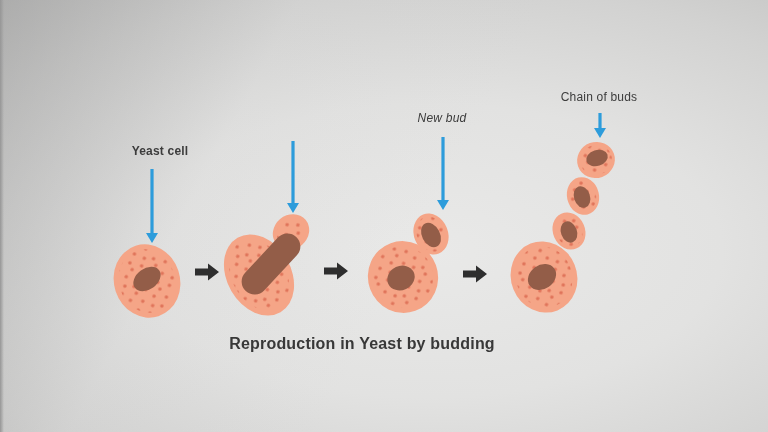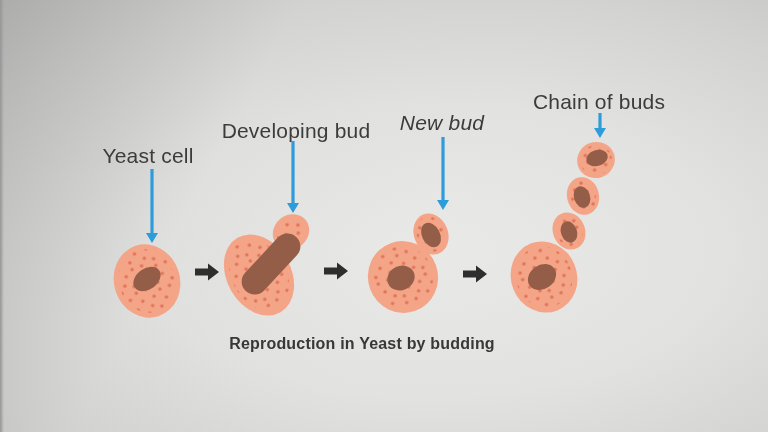--- a/index.html
+++ b/index.html
@@ -17,21 +17,21 @@
     overflow: hidden;
   }
   .edge-shade {
     position: absolute; left: 0; top: 0; width: 4px; height: 432px;
     background: linear-gradient(to right, #969696, rgba(150,150,150,0));
   }
   .diagram-svg { position: absolute; left: 0; top: 0; }
   .label {
     position: absolute;
     transform: translateX(-50%);
-    font-size: 21px;
+    font-size: 12px;
     color: #3c3c3c;
     white-space: nowrap;
     letter-spacing: 0.2px;
   }
   .title {
     position: absolute;
     transform: translateX(-50%);
     font-size: 16px;
     font-weight: bold;
     color: #383838;
@@ -114,19 +114,18 @@
     <g>
       <line x1="443" y1="137" x2="443" y2="201" stroke-width="3.2" stroke="#2d9cdb"></line>
       <polygon points="437,200 449,200 443,210" fill="#2d9cdb"></polygon>
     </g>
     <g>
       <line x1="600" y1="113" x2="600" y2="129" stroke-width="3.2" stroke="#2d9cdb"></line>
       <polygon points="594,128 606,128 600,138" fill="#2d9cdb"></polygon>
     </g>
   </svg>
 
-  <div class="label" style="left:148px; top:144px;">Yeast cell</div>
-  <div class="label" style="left:296px; top:119px;">Developing bud</div>
+  <div class="label" style="left:160px; top:144px;font-weight:bold;">Yeast cell</div>
   <div class="label" style="left:442px; top:111px;font-style:italic;">New bud</div>
   <div class="label" style="left:599px; top:90px;">Chain of buds</div>
 
   <div class="title" style="left:362px; top:335px;">Reproduction in Yeast by budding</div>
 </div>
 
 </body></html>

